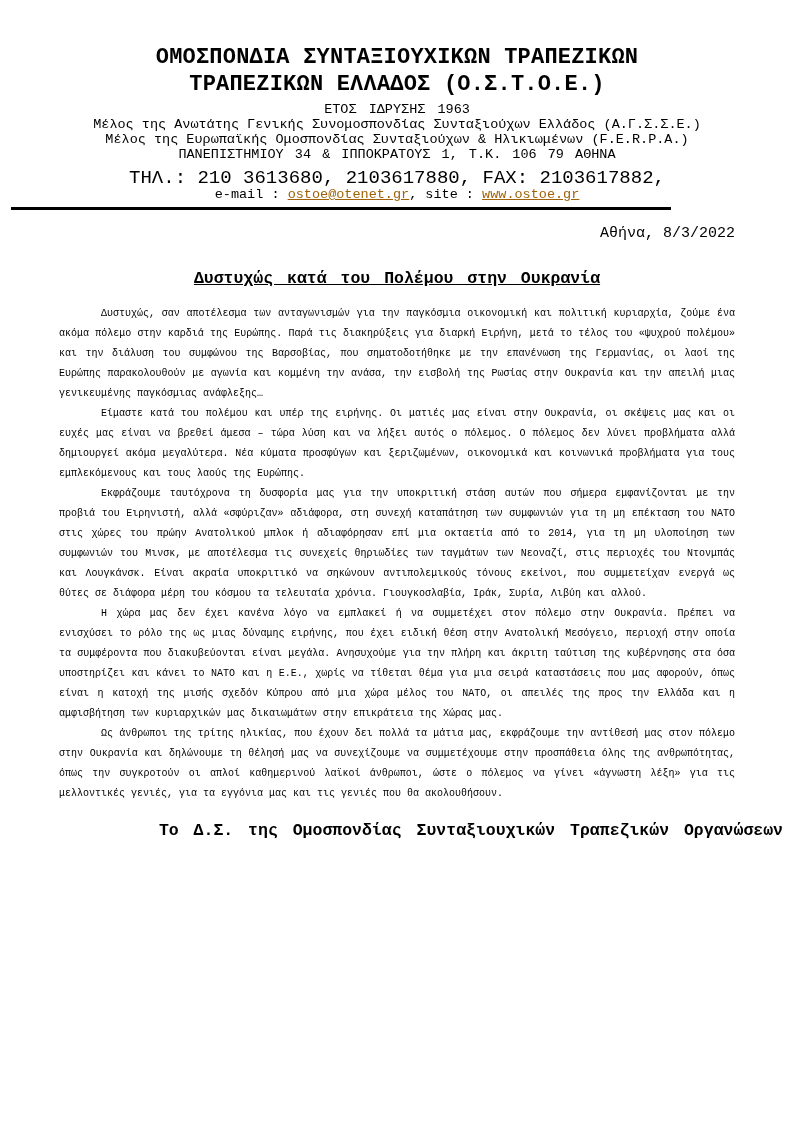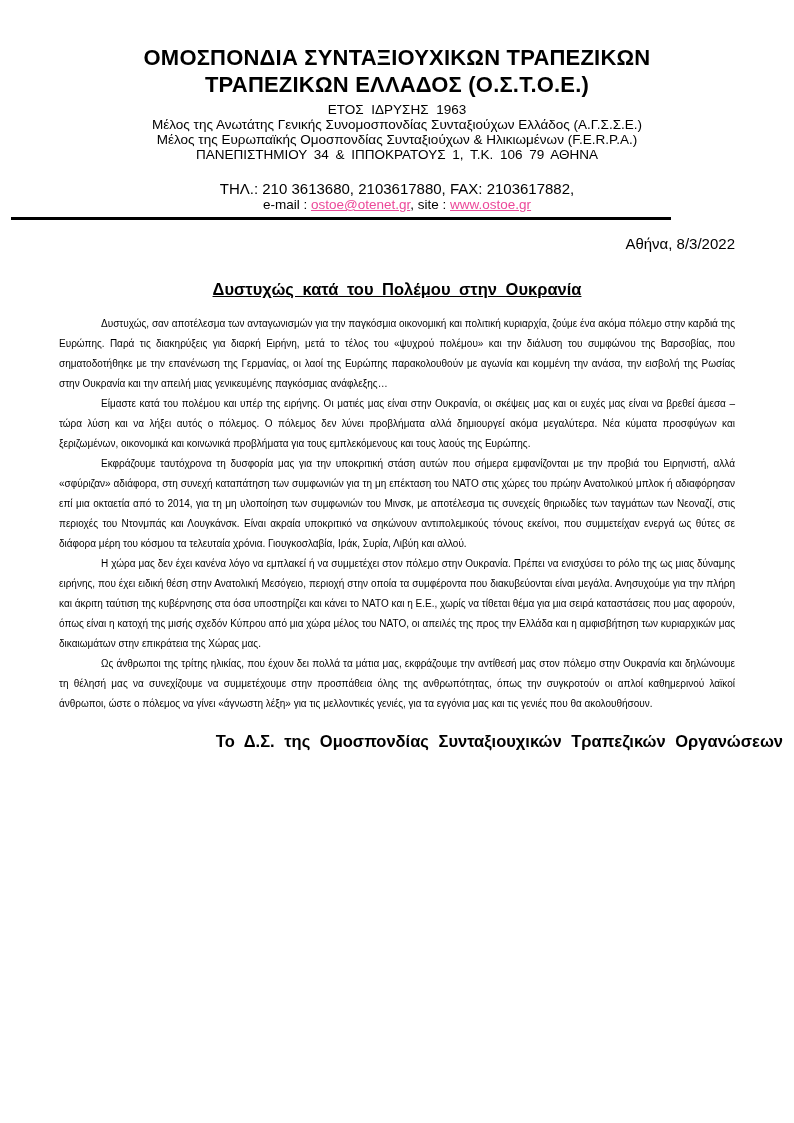--- a/index.html
+++ b/index.html
@@ -3,42 +3,42 @@
 <meta charset="utf-8">
 <style>
   html, body { margin: 0; padding: 0; background: #ffffff; }
   .page {
     position: relative;
     width: 772px;
     height: 1123px;
     margin: 0 auto;
     background: #ffffff;
     color: #000000;
-    font-family: Liberation Sans, sans-serif;
+    font-family: Liberation Mono, monospace;
     overflow: hidden;
   }
   .letterhead { text-align: center; padding-top: 44px; }
   .org-name {
     font-weight: bold;
     font-size: 22px;
     line-height: 27px;
     letter-spacing: 0.2px;
   }
   .founded {
     font-size: 13.5px;
     line-height: 15px;
     margin-top: 4px;
     word-spacing: 4px;
   }
   .member-line { font-size: 13.5px; line-height: 15px; }
   .address-line { font-size: 13.5px; line-height: 16px; word-spacing: 3px; }
-  .phone-line { font-size: 15px; line-height: 15px; margin-top: 18px; }
+  .phone-line { font-size: 19px; line-height: 15px; margin-top: 8px; }
   .email-line { font-size: 13.5px; line-height: 15px; margin-top: 1px; }
   .email-line a {
-    color: #ec4899;
+    color: #a16207;
     text-decoration: underline;
     cursor: pointer;
   }
   .head-rule {
     height: 3px;
     background: #000000;
     width: 660px;
     margin: 5px 0 0 0;
   }
   .date-line {

